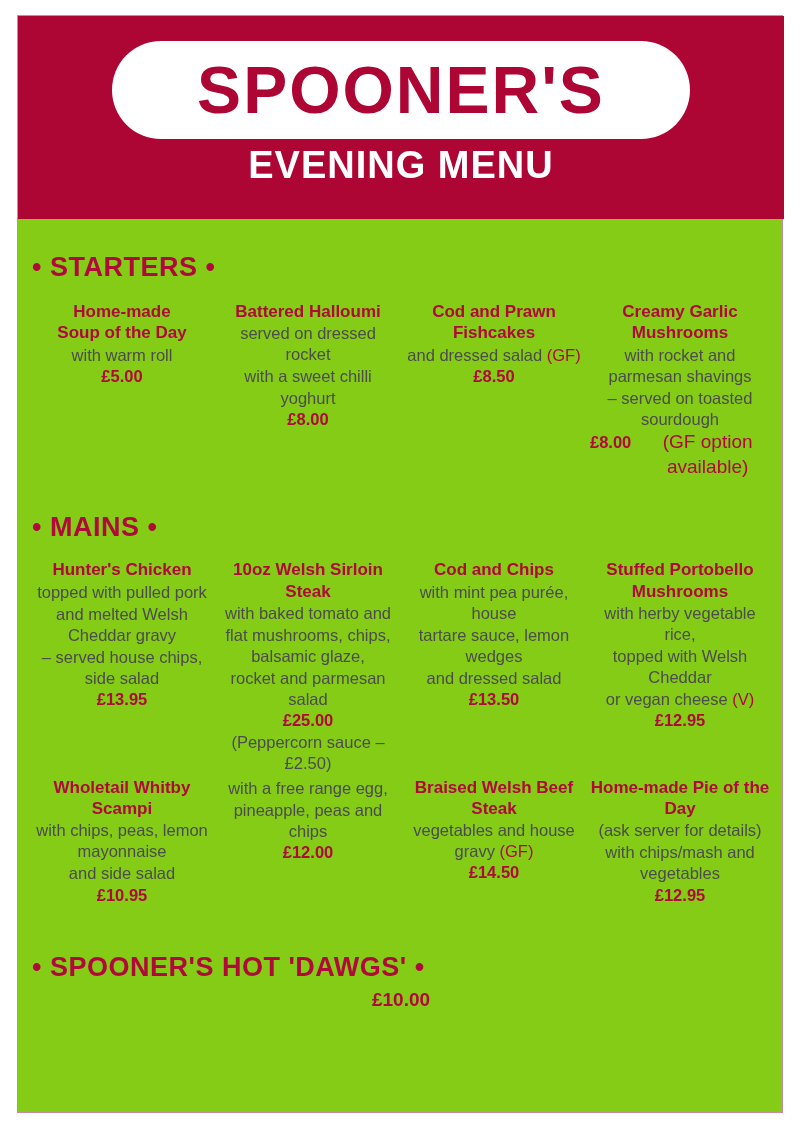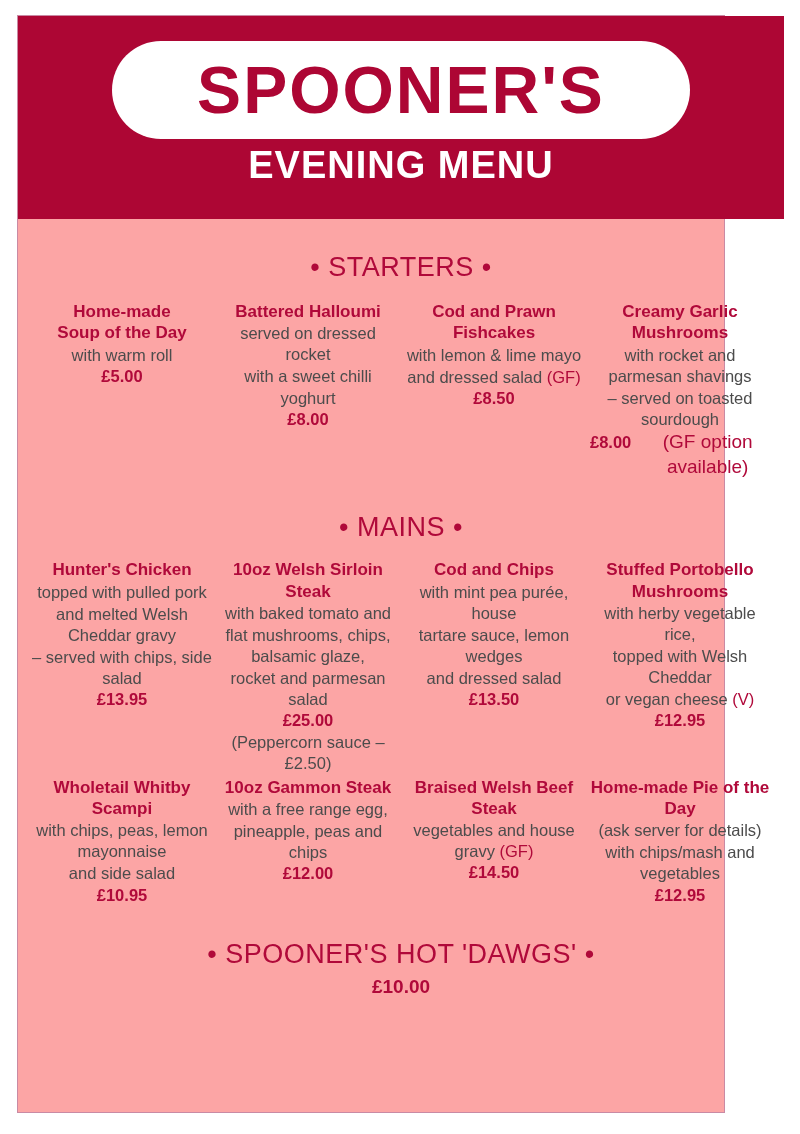--- a/index.html
+++ b/index.html
@@ -18,24 +18,24 @@
     height: 1134px;
     background: #ffffff;
     overflow: hidden;
   }
 
   
   .sheet {
     position: absolute;
     left: 17px;
     top: 15px;
-    width: 708px;
+    width: 766px;
     height: 1098px;
     border: 1px solid #c98aa4;
-    background: #fca5a5;
+    background: #84cc16;
   }
 
   
   .banner {
     position: absolute;
     left: 0;
     top: 0;
     width: 766px;
     height: 203px;
     background: #ad0634;
@@ -76,31 +76,30 @@
   
   .content {
     position: absolute;
     left: 0;
     top: 203px;
     width: 766px;
     padding: 0 14px;
   }
 
   .section-title {
-    text-align: center;
-    color: #b0093a;
-    font-weight: 400;
+    color: #b0093a;
+    font-weight: 700;
     font-size: 27px;
     letter-spacing: 0.5px;
     line-height: 1;
   }
 
   .section-starters { margin-top: 35px; }
   .section-mains    { margin-top: 35px; }
-  .section-dawgs    { margin-top: 35px; }
+  .section-dawgs    { margin-top: 48px; }
 
   .section-price {
     text-align: center;
     color: #b0093a;
     font-weight: 700;
     font-size: 19px;
     margin-top: 9px;
     line-height: 1;
   }
 
@@ -182,21 +181,20 @@
               <div class="item-price">£5.00</div>
             </div>
             <div class="item">
               <div class="item-name">Battered Halloumi</div>
               <div class="item-desc">served on dressed rocket</div>
               <div class="item-desc">with a sweet chilli yoghurt</div>
               <div class="item-price">£8.00</div>
             </div>
             <div class="item">
               <div class="item-name">Cod and Prawn Fishcakes</div>
-              <div class="item-desc">with lemon &amp; lime mayo</div>
               <div class="item-desc"><span>and dressed salad </span><span class="tag">(GF)</span></div>
               <div class="item-price">£8.50</div>
             </div>
             <div class="item">
               <div class="item-name">Creamy Garlic Mushrooms</div>
               <div class="item-desc">with rocket and parmesan shavings</div>
               <div class="item-desc">– served on toasted sourdough</div>
               <div class="price-row">
                 <span class="item-price">£8.00</span>
                 <span class="opt">(GF option available)</span>
@@ -204,21 +202,21 @@
             </div>
           </div>
         </div>
         <div class="section section-mains">
           <div class="section-title">• MAINS •</div>
           <div class="grid grid-mains">
             <div class="item">
               <div class="item-name">Hunter's Chicken</div>
               <div class="item-desc">topped with pulled pork</div>
               <div class="item-desc">and melted Welsh Cheddar gravy</div>
-              <div class="item-desc">– served with chips, side salad</div>
+              <div class="item-desc">– served house chips, side salad</div>
               <div class="item-price">£13.95</div>
             </div>
             <div class="item">
               <div class="item-name">10oz Welsh Sirloin Steak</div>
               <div class="item-desc">with baked tomato and</div>
               <div class="item-desc">flat mushrooms, chips, balsamic glaze,</div>
               <div class="item-desc">rocket and parmesan salad</div>
               <div class="item-price">£25.00</div>
               <div class="item-note">(Peppercorn sauce – £2.50)</div>
             </div>
@@ -236,21 +234,20 @@
               <div class="item-desc"><span>or vegan cheese </span><span class="tag">(V)</span></div>
               <div class="item-price">£12.95</div>
             </div>
             <div class="item">
               <div class="item-name">Wholetail Whitby Scampi</div>
               <div class="item-desc">with chips, peas, lemon mayonnaise</div>
               <div class="item-desc">and side salad</div>
               <div class="item-price">£10.95</div>
             </div>
             <div class="item">
-              <div class="item-name">10oz Gammon Steak</div>
               <div class="item-desc">with a free range egg,</div>
               <div class="item-desc">pineapple, peas and chips</div>
               <div class="item-price">£12.00</div>
             </div>
             <div class="item">
               <div class="item-name">Braised Welsh Beef Steak</div>
               <div class="item-desc"><span>vegetables and house gravy </span><span class="tag">(GF)</span></div>
               <div class="item-price">£14.50</div>
             </div>
             <div class="item">

